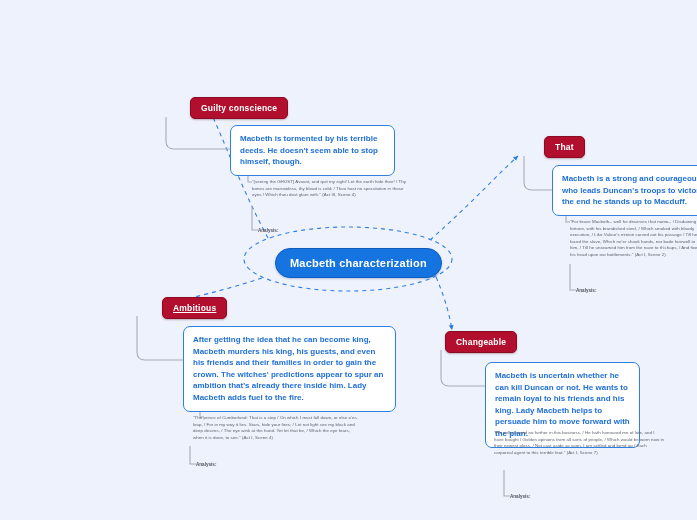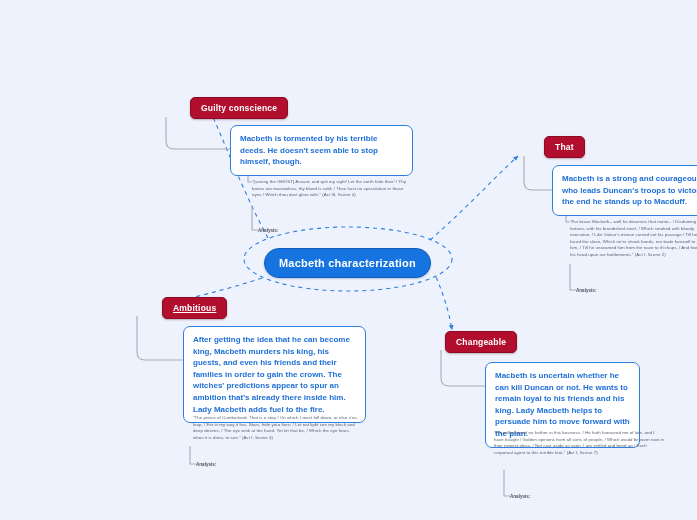--- a/index.html
+++ b/index.html
@@ -101,34 +101,34 @@
     <path d="M 566 208 L 566 222 L 570 222" fill="none" stroke="#a8acb8" stroke-width="1.1"></path>
     <path d="M 200 400 L 200 417 L 204 417" fill="none" stroke="#a8acb8" stroke-width="1.1"></path>
     <path d="M 500 414 L 500 432 L 504 432" fill="none" stroke="#a8acb8" stroke-width="1.1"></path>
 
     <path d="M 252 206 L 252 230 L 258 230" fill="none" stroke="#a8acb8" stroke-width="1.1"></path>
     <path d="M 570 264 L 570 290 L 576 290" fill="none" stroke="#a8acb8" stroke-width="1.1"></path>
     <path d="M 190 446 L 190 464 L 196 464" fill="none" stroke="#a8acb8" stroke-width="1.1"></path>
     <path d="M 504 470 L 504 496 L 510 496" fill="none" stroke="#a8acb8" stroke-width="1.1"></path>
   </svg>
 
-  <div class="center-node" style="left:264px; top:248px;border-radius:15px;">Macbeth characterization</div>
+  <div class="center-node" style="left:275px; top:248px;border-radius:15px;">Macbeth characterization</div>
 
   <div class="branch-label" style="left:152px; top:97px;">Guilty conscience</div>
-  <div class="desc-node" style="left:230px; top:125px; width:183px;">Macbeth is tormented by his terrible deeds. He doesn't seem able to stop himself, though.</div>
+  <div class="desc-node" style="left:230px; top:125px; width:165px;">Macbeth is tormented by his terrible deeds. He doesn't seem able to stop himself, though.</div>
   <div class="quote-node" style="left:252px; top:179px; width:162px;">"(seeing the GHOST] Avaunt, and quit my sight! Let the earth hide thee! / Thy bones are marrowless, thy blood is cold; / Thou hast no speculation in those eyes / Which thou dost glare with." (Act III, Scene 4)</div>
   <div class="analysis-label" style="left:258px; top:228px;">Analysis:</div>
 
   <div class="branch-label" style="left:506px; top:136px;">That</div>
   <div class="desc-node" style="left:552px; top:165px; width:183px;">Macbeth is a strong and courageous man who leads Duncan's troops to victory. In the end he stands up to Macduff.</div>
   <div class="quote-node" style="left:570px; top:219px; width:133px;">"For brave Macbeth-- well he deserves that name-- / Disdaining fortune, with his brandished steel, / Which smoked with bloody execution, / Like Valour's minion carved out his passage / Till he faced the slave, Which ne'er shook hands, nor bade farewell to him, / Till he unseamed him from the nave to th'chaps, / And fixed his head upon our battlements." (Act I, Scene 2)</div>
   <div class="analysis-label" style="left:576px; top:288px;">Analysis:</div>
 
   <div class="branch-label" style="left:124px; top:297px;text-decoration:underline;">Ambitious</div>
-  <div class="desc-node" style="left:183px; top:326px; width:183px;">After getting the idea that he can become king, Macbeth murders his king, his guests, and even his friends and their families in order to gain the crown. The witches' predictions appear to spur an ambition that's already there inside him. Lady Macbeth adds fuel to the fire.</div>
+  <div class="desc-node" style="left:183px; top:326px; width:213px;">After getting the idea that he can become king, Macbeth murders his king, his guests, and even his friends and their families in order to gain the crown. The witches' predictions appear to spur an ambition that's already there inside him. Lady Macbeth adds fuel to the fire.</div>
   <div class="quote-node" style="left:193px; top:415px; width:165px;">"The prince of Cumberland: That is a step / On which I must fall down, or else o'er-leap, / For in my way it lies. Stars, hide your fires; / Let not light see my black and deep desires, / The eye wink at the hand. Yet let that be, / Which the eye fears, when it is done, to see." (Act I, Scene 4)</div>
   <div class="analysis-label" style="left:196px; top:462px;">Analysis:</div>
 
   <div class="branch-label" style="left:407px; top:331px;">Changeable</div>
   <div class="desc-node" style="left:485px; top:362px; width:155px;">Macbeth is uncertain whether he can kill Duncan or not. He wants to remain loyal to his friends and his king. Lady Macbeth helps to persuade him to move forward with the plan.</div>
   <div class="quote-node" style="left:494px; top:430px; width:170px;">"We will proceed no further in this business. / He hath honoured me of late, and I have bought / Golden opinions from all sorts of people, / Which would be worn now in their newest gloss, / Not cast aside so soon. I am settled and bend up / Each corporeal agent to this terrible feat." (Act I, Scene 7)</div>
   <div class="analysis-label" style="left:510px; top:494px;">Analysis:</div>
 
 </div>
 

